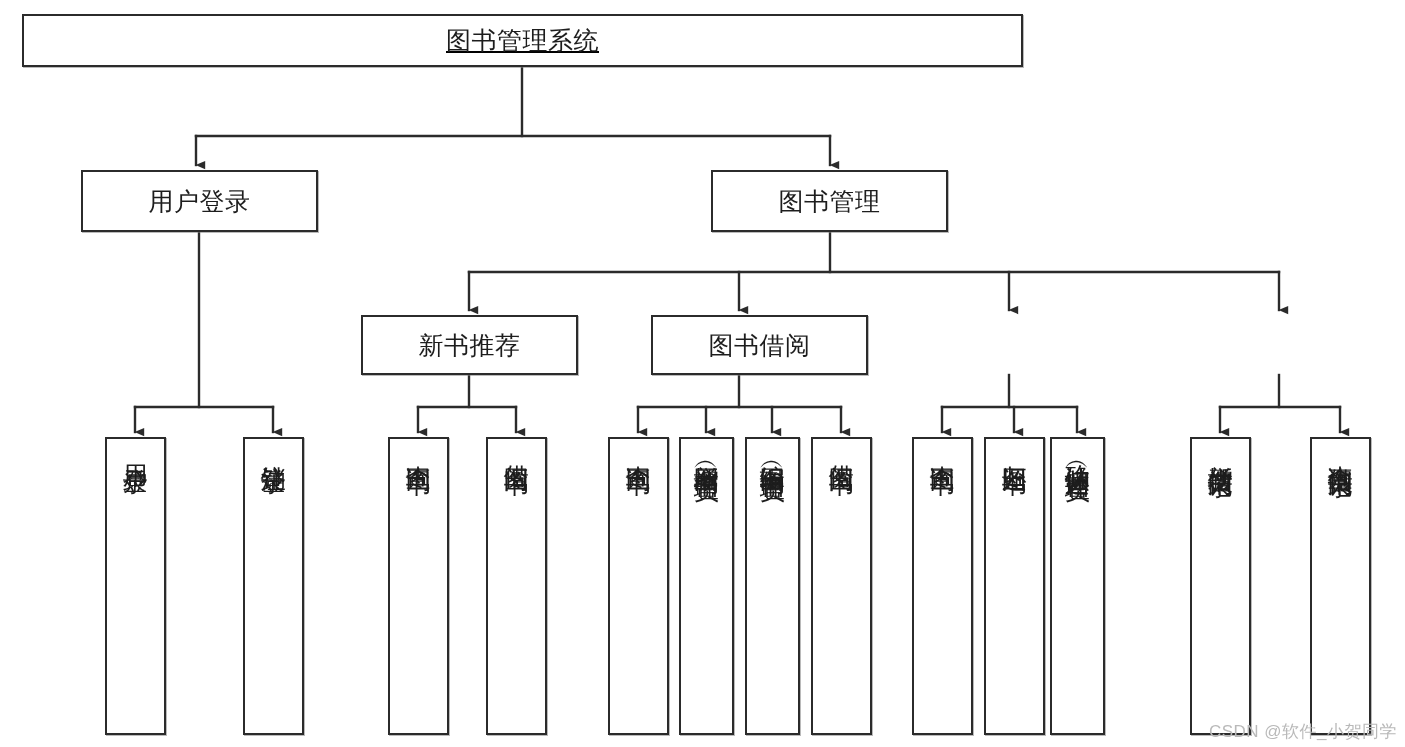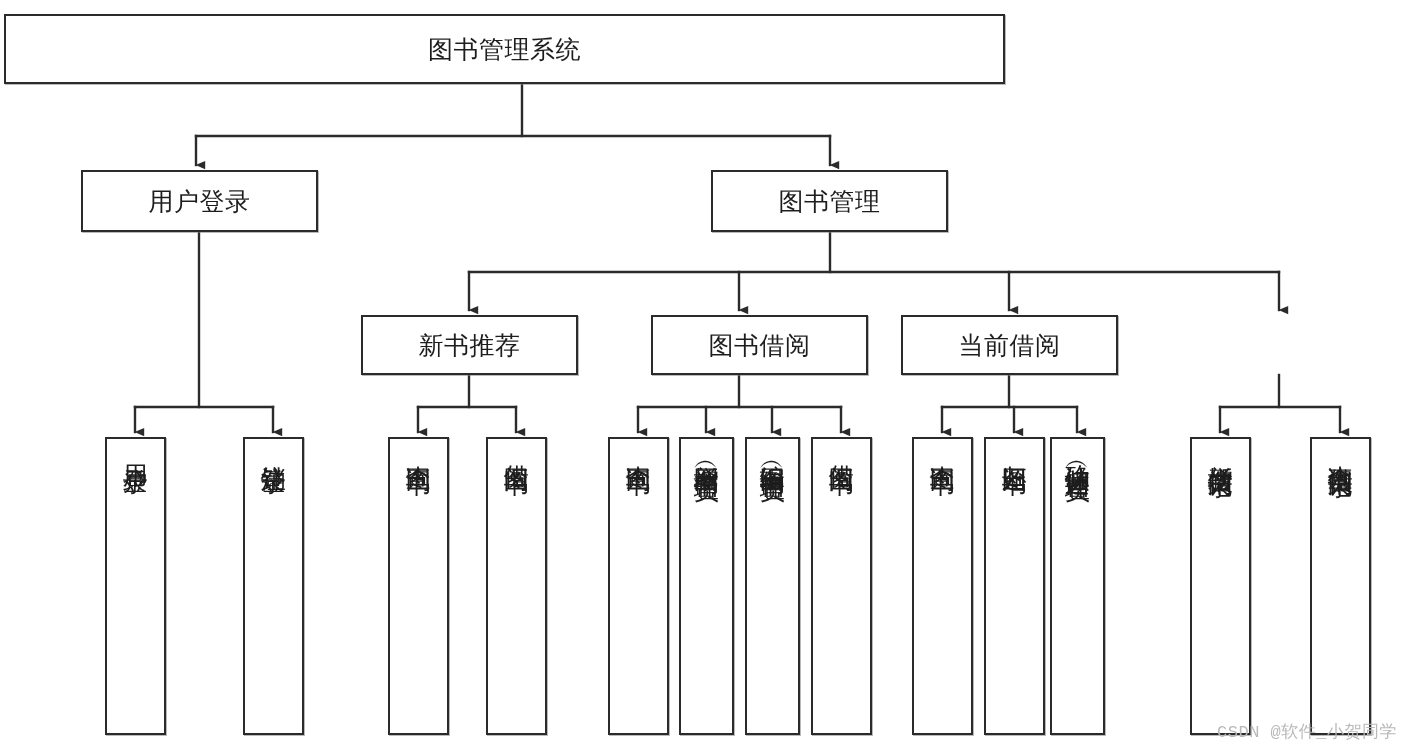--- a/index.html
+++ b/index.html
@@ -62,21 +62,21 @@
   }
   .watermark{
     position:absolute;
     right:8px;
     bottom:4px;
     font-size:17px;
     color:#b9b9b9;
     letter-spacing:.5px;
     z-index:5;
     white-space:nowrap;
-    font-family:Liberation Mono, monospace;
+    font-family:Liberation Sans, sans-serif;
   }
 </style>
 </head>
 <body>
 
 <div id="canvas">
 
   <svg id="edges" viewBox="0 0 1405 747" width="1405" height="747" xmlns="http://www.w3.org/2000/svg">
     <defs>
       <marker id="arrow" viewBox="0 0 12 12" refX="5.5" refY="10.5" markerWidth="11" markerHeight="11" orient="auto-start-reverse" markerUnits="userSpaceOnUse">
@@ -120,43 +120,40 @@
       <path d="M 1014 407 L 1014 432" marker-end="url(#arrow)"></path>
       <path d="M 1077 407 L 1077 432" marker-end="url(#arrow)"></path>
 
       <path d="M 1279 375 L 1279 407"></path>
       <path d="M 1220 407 L 1340 407"></path>
       <path d="M 1220 407 L 1220 432" marker-end="url(#arrow)"></path>
       <path d="M 1340 407 L 1340 432" marker-end="url(#arrow)"></path>
     </g>
   </svg>
 
-  <div class="node horiz l1" style="left:4px;top:14px;width:1001px;height:70px;">
+  <div class="node horiz l1" style="left:22px;top:14px;width:1001px;height:53px;text-decoration:underline;">
     <span class="lbl">图书管理系统</span>
   </div>
 
   <div class="node horiz" style="left:81px;top:170px;width:237px;height:62px;">
     <span class="lbl">用户登录</span>
   </div>
 
   <div class="node horiz" style="left:361px;top:315px;width:217px;height:60px;">
     <span class="lbl">新书推荐</span>
   </div>
 
   <div class="node horiz" style="left:711px;top:170px;width:237px;height:62px;">
     <span class="lbl">图书管理</span>
   </div>
 
   <div class="node horiz" style="left:631px;top:315px;width:217px;height:60px;margin-left:20px;">
     <span class="lbl">图书借阅</span>
   </div>
 
-  <div class="node horiz" style="left:901px;top:315px;width:217px;height:60px;">
-    <span class="lbl">当前借阅</span>
-  </div>
 
 
   <div class="node vert" style="left:105px;top:437px;width:61px;height:298px;">
     <span class="lbl">用户登录</span>
   </div>
 
   <div class="node vert" style="left:243px;top:437px;width:61px;height:298px;">
     <span class="lbl">注销登录</span>
   </div>
 

